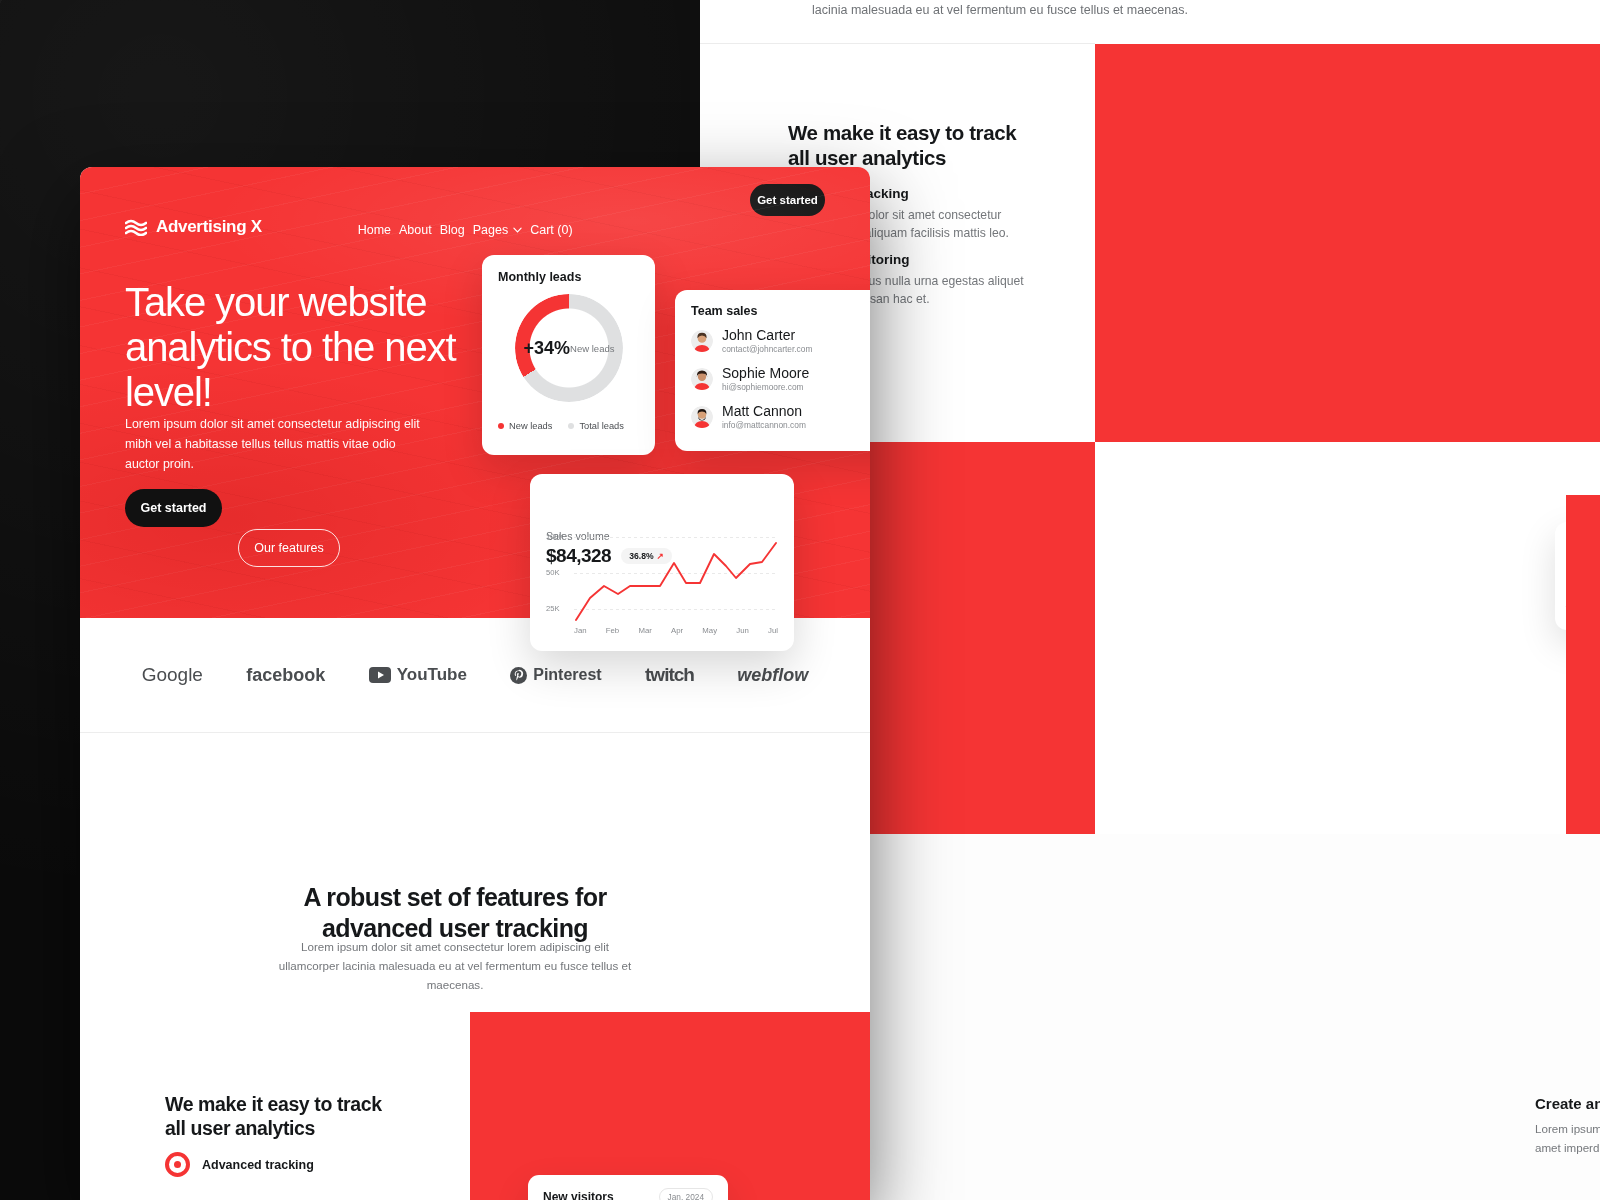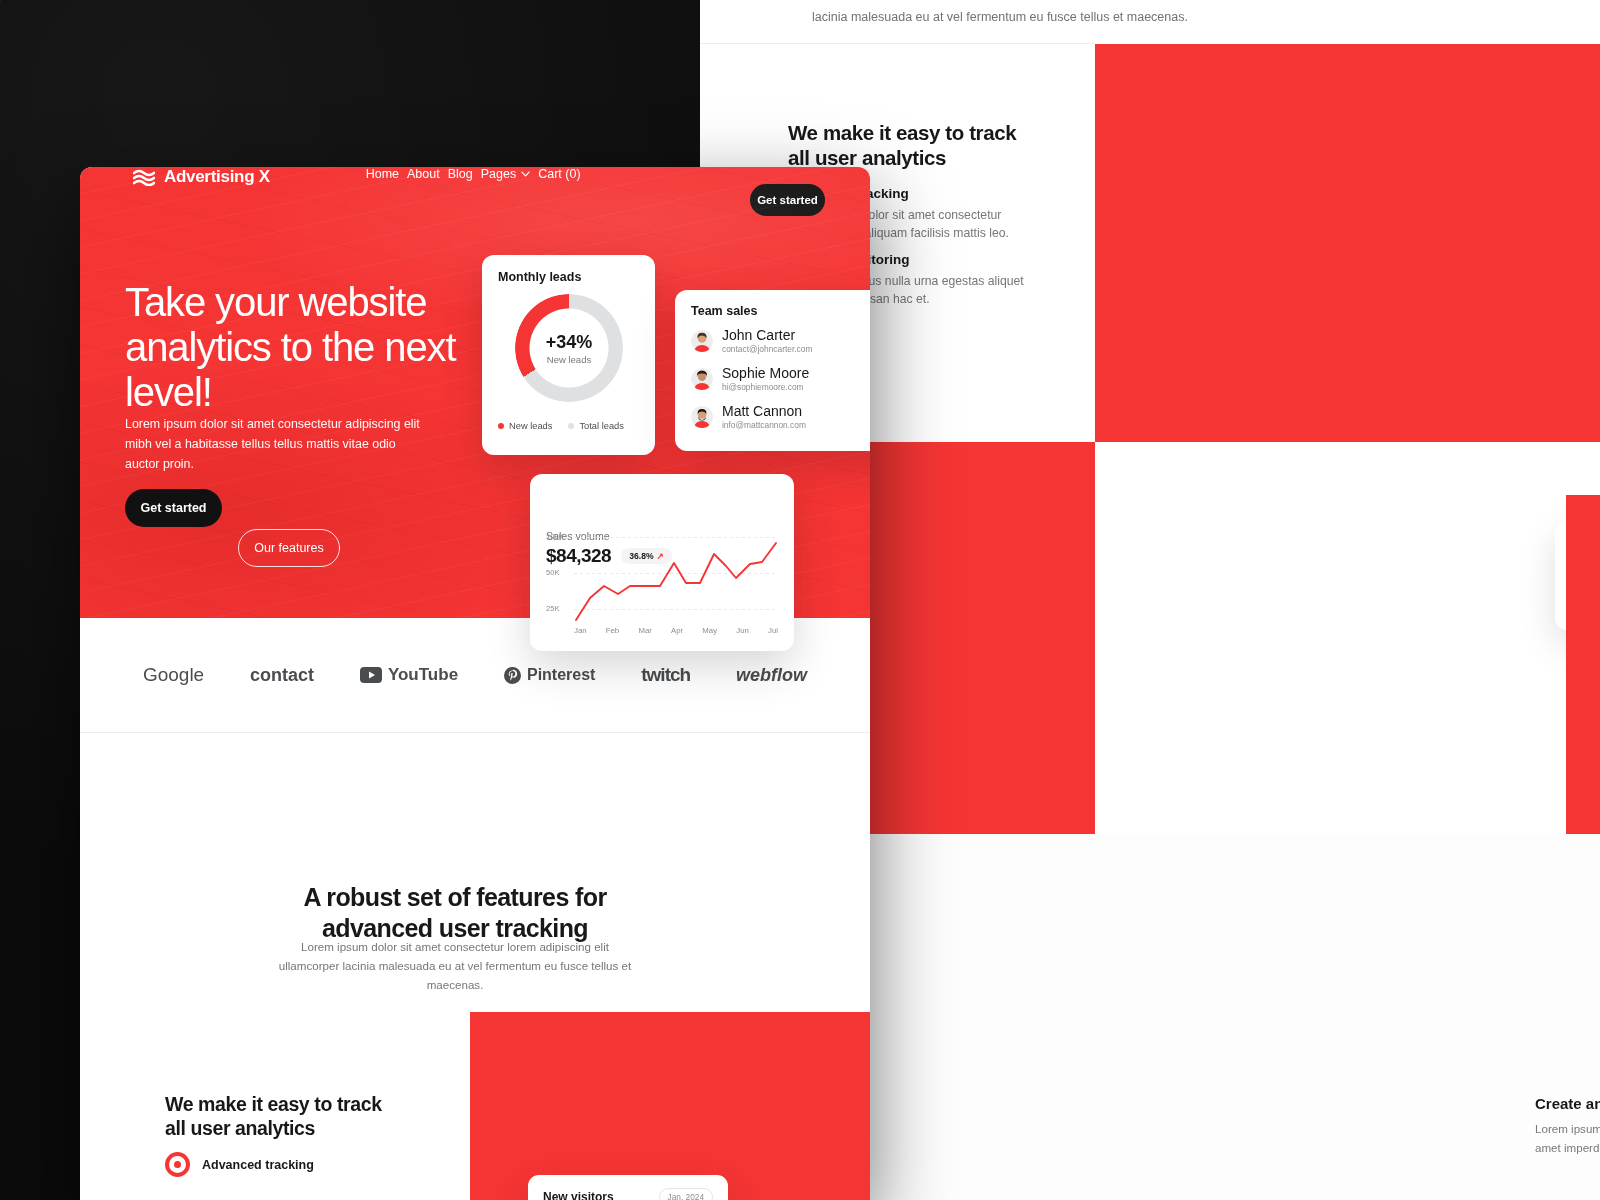--- a/index.html
+++ b/index.html
@@ -14,21 +14,21 @@
     pointer-events:none;}
   .pill-dark { background:#111; color:#fff; border-radius:999px; display:flex;
     align-items:center; justify-content:center; font-weight:700; }
   .pill-outline { border:1.4px solid rgba(255,255,255,.85); color:#fff;
     border-radius:999px; display:flex; align-items:center; justify-content:center;margin-top:40px; }
 
   
   .panel-right { position:absolute; left:700px; top:0; width:900px; height:1200px;
     background:#fff; overflow:hidden; }
   .pr-toptext{position:absolute;left:0;top:0;width:600px;text-align:center;
-    font-size:12.5px;color:#6f7276;padding-top:10px;}
+    font-size:12.5px;color:#6f7276;padding-top:3px;}
   .pr-divider{position:absolute;left:0;top:43px;width:395px;height:1px;background:#ececec;}
   .pr-redblock{position:absolute;left:395px;top:44px;width:505px;height:398px;background:#F53434;}
   .pr-sec2{position:absolute;left:0;top:442px;width:900px;height:392px;}
   .pr-red-left{position:absolute;left:168px;top:0;width:227px;height:392px;background:#F53434;}
   .pr-white-left{position:absolute;left:0;top:0;width:168px;height:392px;background:#fff;}
   .pr-sec3{position:absolute;left:0;top:834px;width:900px;height:366px;background:#fdfdfd;}
 
   
   .track-h{position:absolute;left:88px;top:120px;width:250px;font-size:20.5px;
     font-weight:800;color:#16181a;line-height:1.22;letter-spacing:-.4px;}
@@ -49,21 +49,21 @@
   .panel-left{position:absolute;left:80px;top:167px;width:790px;height:1033px;
     background:#fff;border-radius:12px 12px 0 0;overflow:hidden;
     box-shadow:0 30px 80px rgba(0,0,0,.55);}
   .hero{position:relative;width:790px;height:451px;background:#F53434;overflow:hidden;}
   .hero::after{content:"";position:absolute;inset:0;
     background:
       radial-gradient(ellipse 700px 180px at 70% 12%, rgba(255,255,255,.09), transparent 60%),
       radial-gradient(ellipse 520px 240px at 18% 78%, rgba(150,0,0,.16), transparent 65%),
       repeating-linear-gradient(168deg, rgba(255,255,255,.045) 0 1px, transparent 1px 26px),
       repeating-linear-gradient(12deg, rgba(120,0,0,.05) 0 1px, transparent 1px 38px);}
-  .nav{position:absolute;left:8px;top:0;width:790px;height:70px;display:flex;align-items:flex-start;
+  .nav{position:absolute;left:0;top:0;width:790px;height:70px;display:flex;align-items:flex-end;
     padding:0 45px;z-index:3;}
   .logo{display:flex;align-items:center;gap:9px;font-size:17px;font-weight:800;color:#fff;
     letter-spacing:-.3px;}
   .navlinks{display:flex;align-items:center;gap:8px;margin-left:96px;}
   .navlink{font-size:12.5px;color:#fff;display:flex;align-items:center;gap:5px;}
   .getstarted-nav{position:absolute;right:45px;top:17px;width:75px;height:32px;font-size:11.5px;}
   .h1{position:absolute;left:45px;top:113px;width:400px;font-size:40px;line-height:1.12;
     font-weight:400;color:#fff;letter-spacing:-1.1px;z-index:2;}
   .hero-d{position:absolute;left:45px;top:248px;width:300px;font-size:12.4px;color:#fff;
     line-height:1.6;z-index:2;opacity:.97;}
@@ -73,21 +73,21 @@
 
   
   .ml-card{position:absolute;left:402px;top:88px;width:173px;height:200px;background:#fff;
     border-radius:12px;box-shadow:0 16px 40px rgba(0,0,0,.15);padding:15px 16px;z-index:5;}
   .ml-t{font-size:12.5px;font-weight:800;color:#16181a;}
   .ml-donut{position:absolute;left:33px;top:39px;width:108px;height:108px;border-radius:50%;
     background:conic-gradient(#dfe0e1 0 66%, #F53434 66% 100%);
     -webkit-mask:radial-gradient(circle, transparent 39px, #000 40px);
     mask:radial-gradient(circle, transparent 39px, #000 40px);}
   .ml-lbl{position:absolute;left:33px;top:39px;width:108px;height:108px;display:flex;
-    flex-direction:column;align-items:center;justify-content:center;}
+    align-items:center;justify-content:center;}
   .ml-n{font-size:18px;font-weight:800;color:#16181a;}
   .ml-s{font-size:9.5px;color:#75787c;margin-top:1px;}
   .ml-leg{position:absolute;left:16px;top:166px;display:flex;gap:16px;font-size:9.3px;color:#4b4e52;}
   .ml-leg span{display:flex;align-items:center;gap:5px;}
 
   .ts-card{position:absolute;left:595px;top:123px;width:280px;height:161px;background:#fff;
     border-radius:12px;box-shadow:0 16px 40px rgba(0,0,0,.15);padding:14px 16px;z-index:6;}
   .ts-t{font-size:12.5px;font-weight:800;color:#16181a;margin-bottom:9px;}
   .ts-row{display:flex;align-items:center;margin-bottom:11px;}
   .av{width:22px;height:22px;border-radius:50%;margin-right:9px;flex-shrink:0;overflow:hidden;position:relative;}
@@ -334,21 +334,21 @@
         <span>Mar</span>
         <span>Apr</span>
         <span>May</span>
         <span>Jun</span>
         <span>Jul</span>
       </div>
     </div>
 
     <div class="logos">
       <div class="brand" style="font-weight:400;font-size:19px">Google</div>
-      <div class="brand" style="font-size:18px">contact</div>
+      <div class="brand" style="font-size:18px">facebook</div>
       <div class="brand">
         <svg width="22" height="16" viewBox="0 0 22 16">
             <rect width="22" height="16" rx="4" fill="#4a4d50"></rect>
             <path d="M9 4.5l6 3.5-6 3.5z" fill="#fff"></path>
           </svg>
         <span style="font-size:17px">YouTube</span>
       </div>
       <div class="brand">
         <svg width="17" height="17" viewBox="0 0 17 17">
             <circle cx="8.5" cy="8.5" r="8.5" fill="#4a4d50"></circle>

